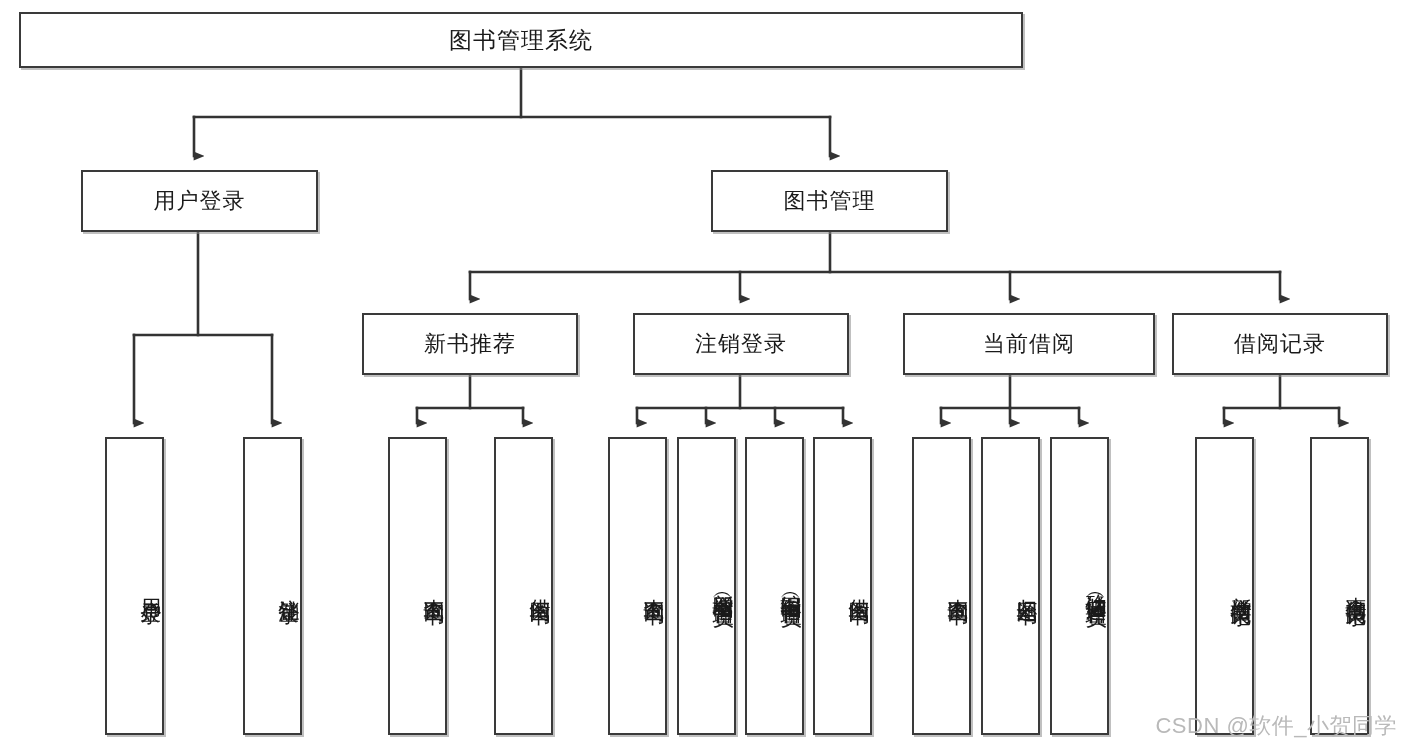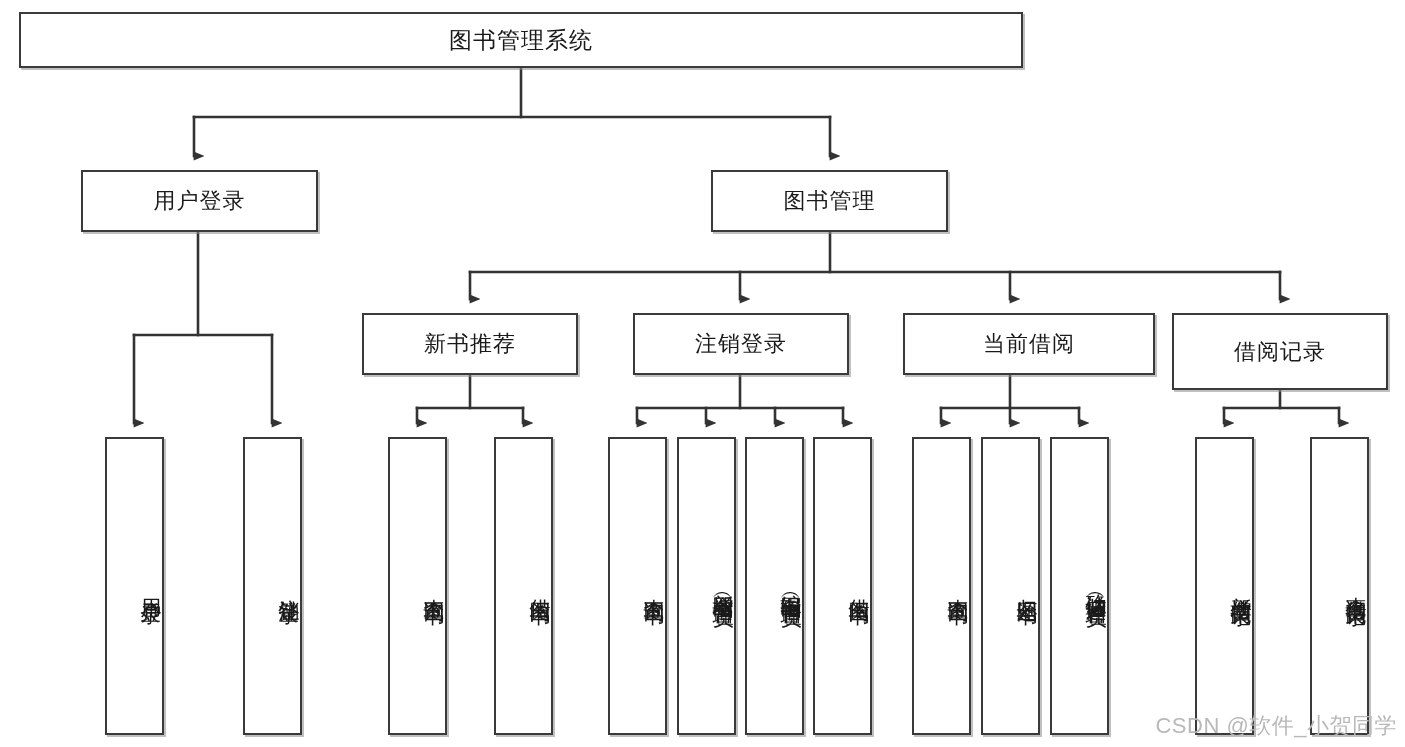--- a/index.html
+++ b/index.html
@@ -121,21 +121,21 @@
 
   <div class="node horiz" style="left:362px;top:313px;width:216px;height:62px;">
     <span>新书推荐</span>
   </div>
   <div class="node horiz" style="left:633px;top:313px;width:216px;height:62px;">
     <span>注销登录</span>
   </div>
   <div class="node horiz" style="left:903px;top:313px;width:252px;height:62px;">
     <span>当前借阅</span>
   </div>
-  <div class="node horiz" style="left:1172px;top:313px;width:216px;height:77px;">
+  <div class="node horiz" style="left:1172px;top:313px;width:216px;height:62px;">
     <span>借阅记录</span>
   </div>
 
   <div class="node vert" style="left:105px;top:437px;width:59px;height:298px;">
     <span class="vlabel">用户登录</span>
   </div>
   <div class="node vert" style="left:243px;top:437px;width:59px;height:298px;">
     <span class="vlabel">注销登录</span>
   </div>
 

